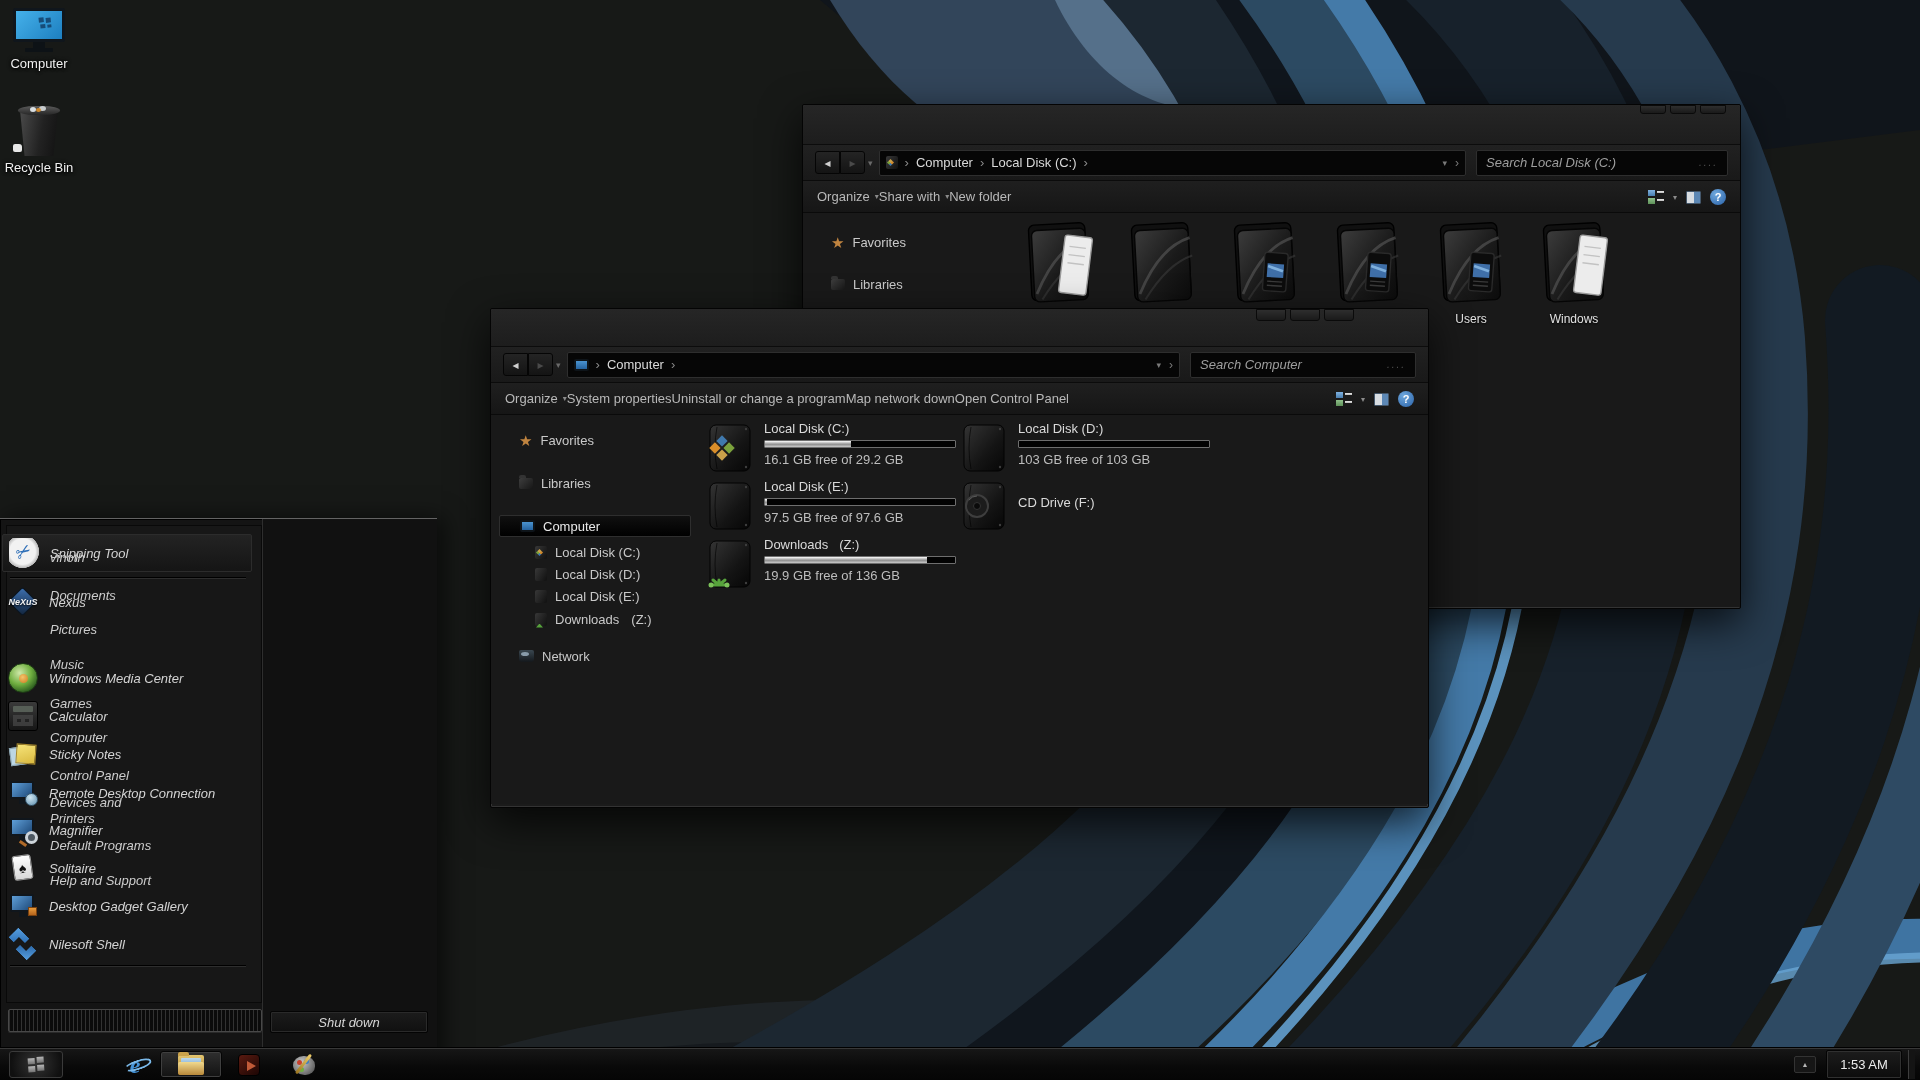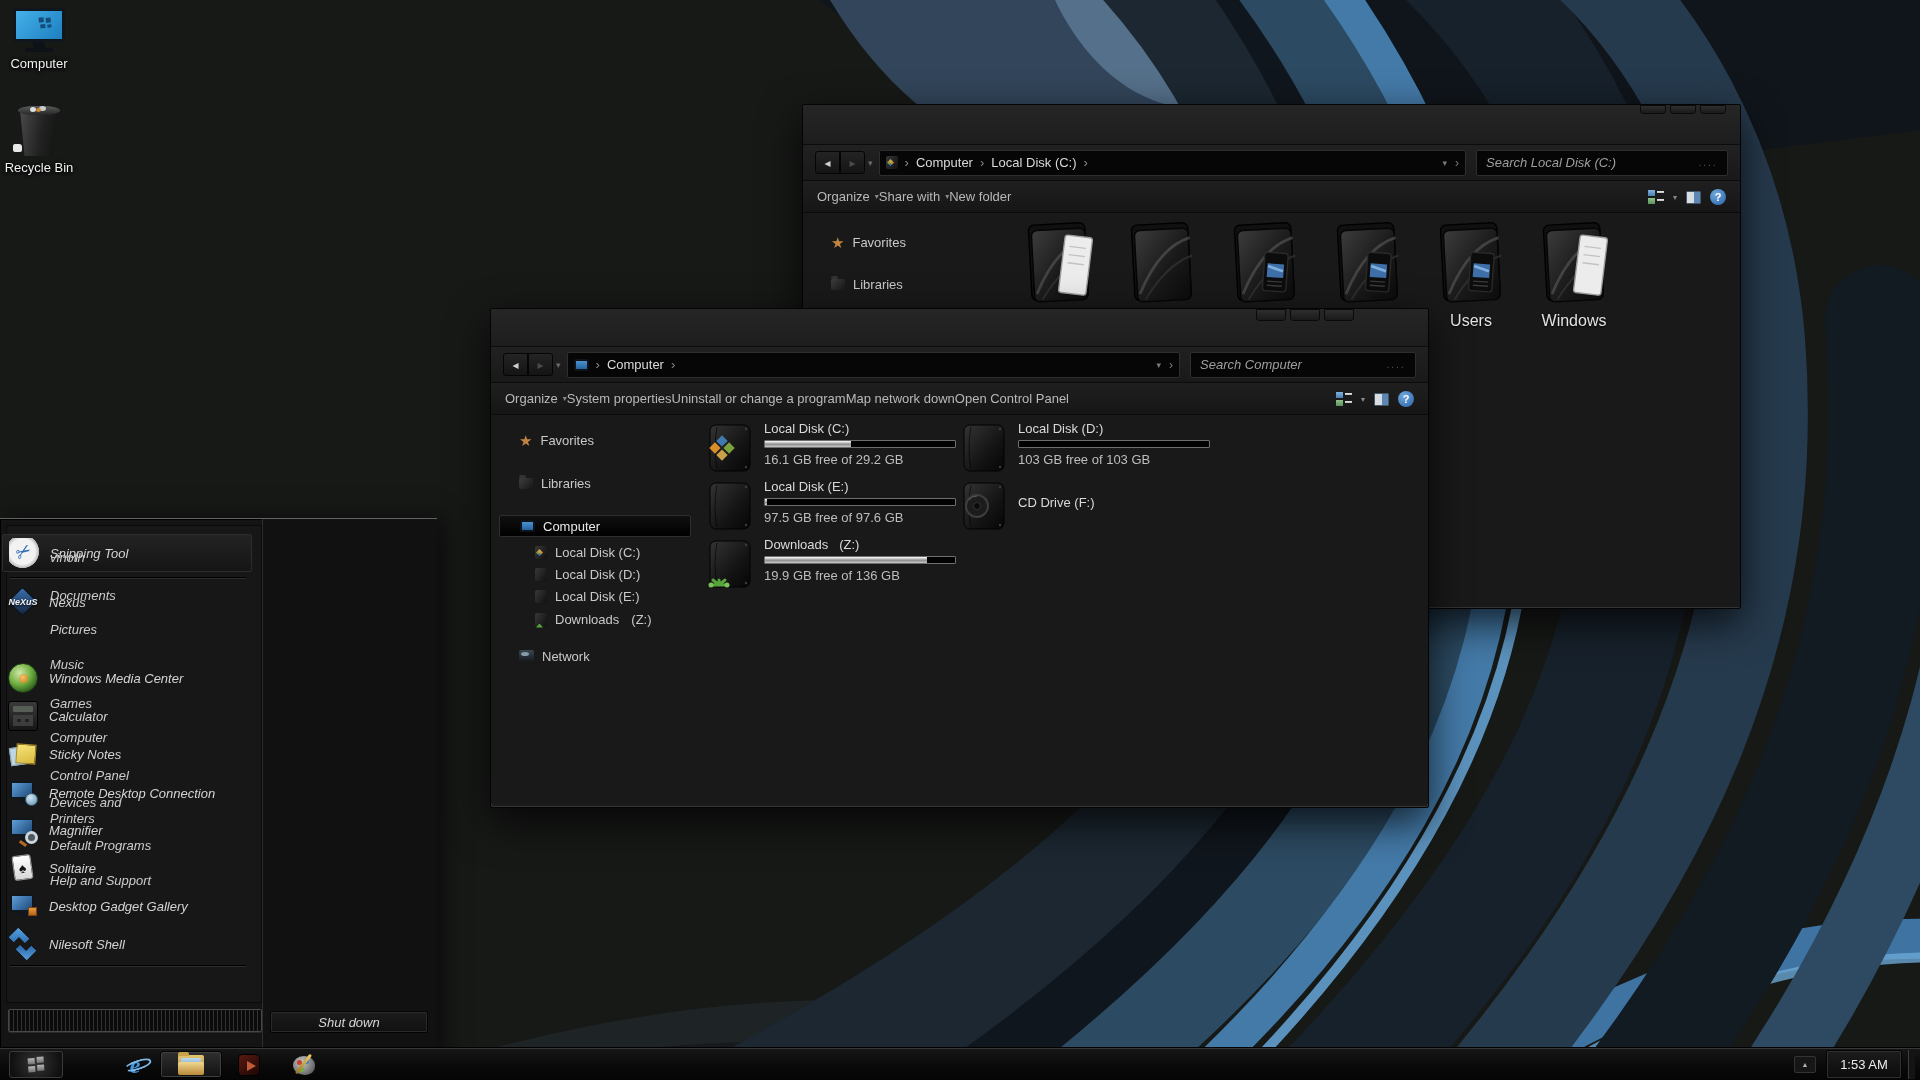--- a/index.html
+++ b/index.html
@@ -82,21 +82,21 @@
   .drive-cell { position:absolute; }
   .drive-label { font-size:13px; color:#dadada; height:17px; }
   .drive-bar { width:192px; height:8px; background:#020202; border:1px solid #6e6e6e; border-radius:1px; margin:2px 0 4px; overflow:hidden; }
   .drive-fill { height:100%; background:linear-gradient(#fdfdfd,#8f8f8f 55%,#c9c9c9); }
   .drive-free { font-size:13px; color:#bdbdbd; }
   .drive-ico { position:absolute; width:46px; height:50px; }
 
   
   .folder-cell { position:absolute; width:100px; text-align:center; }
   .folder-cell svg { width:88px; height:92px; }
-  .folder-label { font-size:16px; color:#e2e2e2; text-shadow:0 1px 2px #000; margin-top:1px; }
+  .folder-label { font-size:12px; color:#e2e2e2; text-shadow:0 1px 2px #000; margin-top:1px; }
 
   
   #start-menu { position:absolute; left:0; top:518px; width:437px; height:620px; z-index:4;
     background:#141414; border:1px solid #636363; border-left:none; border-bottom:none;
     box-shadow:0 0 0 1px #000 inset, 6px 0 22px rgba(0,0,0,.6);font-style:italic; }
   #sm-left { position:absolute; left:6px; top:6px; width:256px; height:478px; background:#171717; border:1px solid #090909; }
   #sm-right { position:absolute; left:262px; top:0px; width:175px; height:529px; background:#111; border-left:1px solid #2e2e2e; }
   .sm-item { position:absolute; left:2px; width:250px; height:38px; display:flex; align-items:center; gap:11px; font-size:13px; color:#d4d4d4; }
   .sm-item .ic { width:30px; height:30px; margin-left:6px; position:relative; flex:none; }
   .sm-item.hl { background:linear-gradient(#232323,#151515); border:1px solid #2c2c2c; border-radius:2px; }

